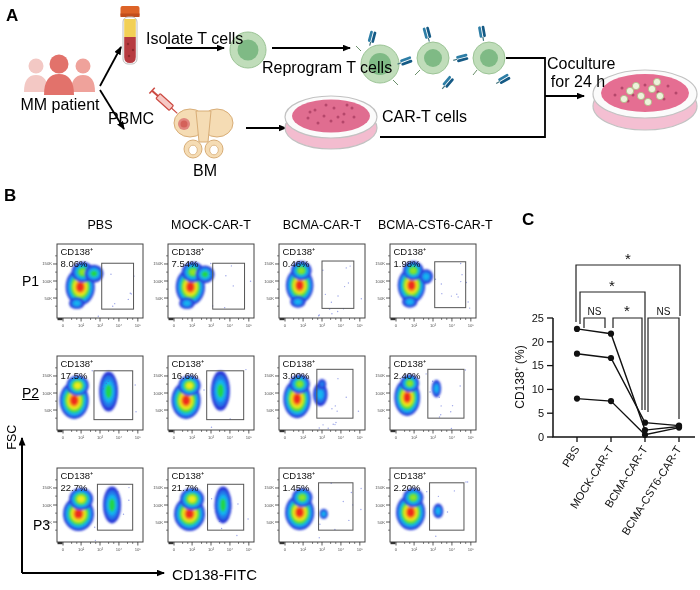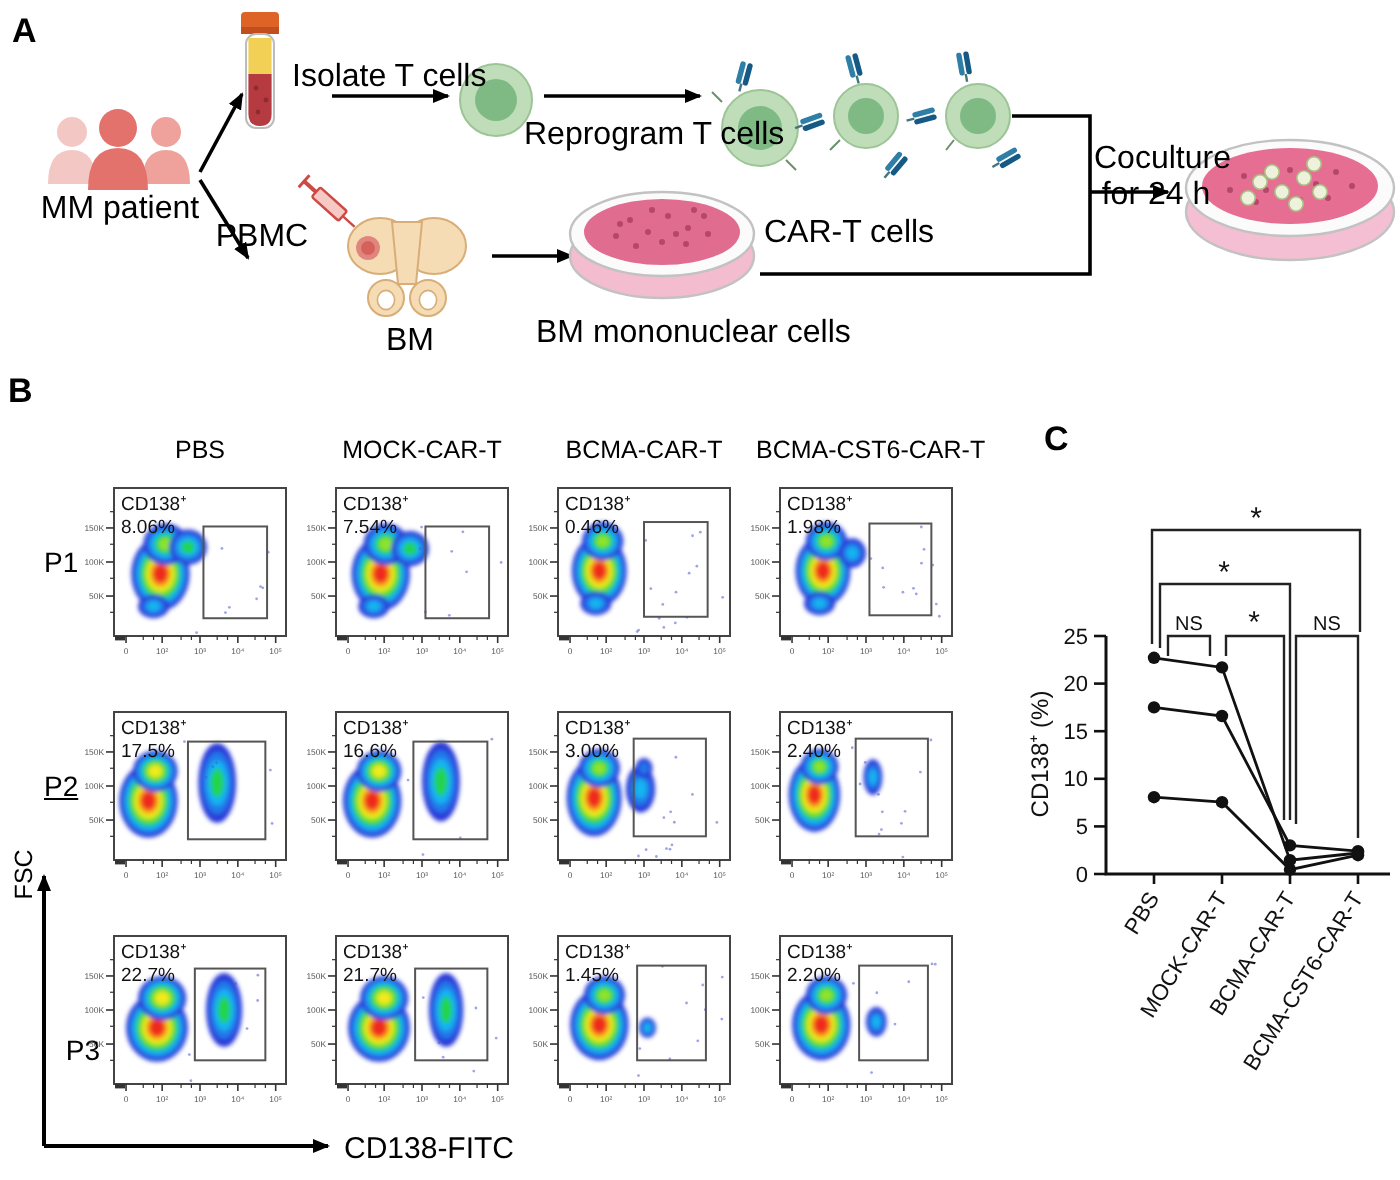--- a/index.html
+++ b/index.html
@@ -157,22 +157,21 @@
       </g>
     </g>
   </svg>
 
   <span class="lbl" style="left:8px;top:96px;width:104px;text-align:center;">MM patient</span>
   <span class="lbl" style="left:104px;top:66px;width:54px;text-align:center;margin-top:44px;">PBMC</span>
   <span class="lbl" style="left:146px;top:30px;width:86px;text-align:center;">Isolate T cells</span>
   <span class="lbl" style="left:262px;top:27px;width:116px;text-align:right;margin-top:32px;">Reprogram T cells</span>
   <span class="lbl" style="left:382px;top:88px;width:108px;margin-top:20px;">CAR-T cells</span>
   <span class="lbl" style="left:178px;top:162px;width:54px;text-align:center;">BM</span>
-  <span class="lbl" style="left:268px;top:158px;width:132px;text-align:center;">BM mononuclear cells</span>
-  <span class="lbl ctr" style="left:547px;top:55px;width:62px;margin-top:16px;">Coculture for 24 h</span>
+  <span class="lbl ctr" style="left:547px;top:55px;width:62px;">Coculture for 24 h</span>
 
   <span class="plabel" style="left:4px;top:186px;">B</span>
 
   <span class="lbl" style="left:45px;top:218px;width:110px;text-align:center;font-size:12.5px;">PBS</span>
   <span class="lbl" style="left:156px;top:218px;width:110px;text-align:center;font-size:12.5px;">MOCK-CAR-T</span>
   <span class="lbl" style="left:267px;top:218px;width:110px;text-align:center;font-size:12.5px;">BCMA-CAR-T</span>
   <span class="lbl" style="left:378px;top:218px;width:112px;text-align:center;font-size:12.5px;">BCMA-CST6-CAR-T</span>
 
   <span class="lbl" style="left:22px;top:273px;width:28px;text-align:left;font-size:14px;">P1</span>
   <span class="lbl" style="left:22px;top:385px;width:28px;text-align:left;font-size:14px;text-decoration:underline;">P2</span>

